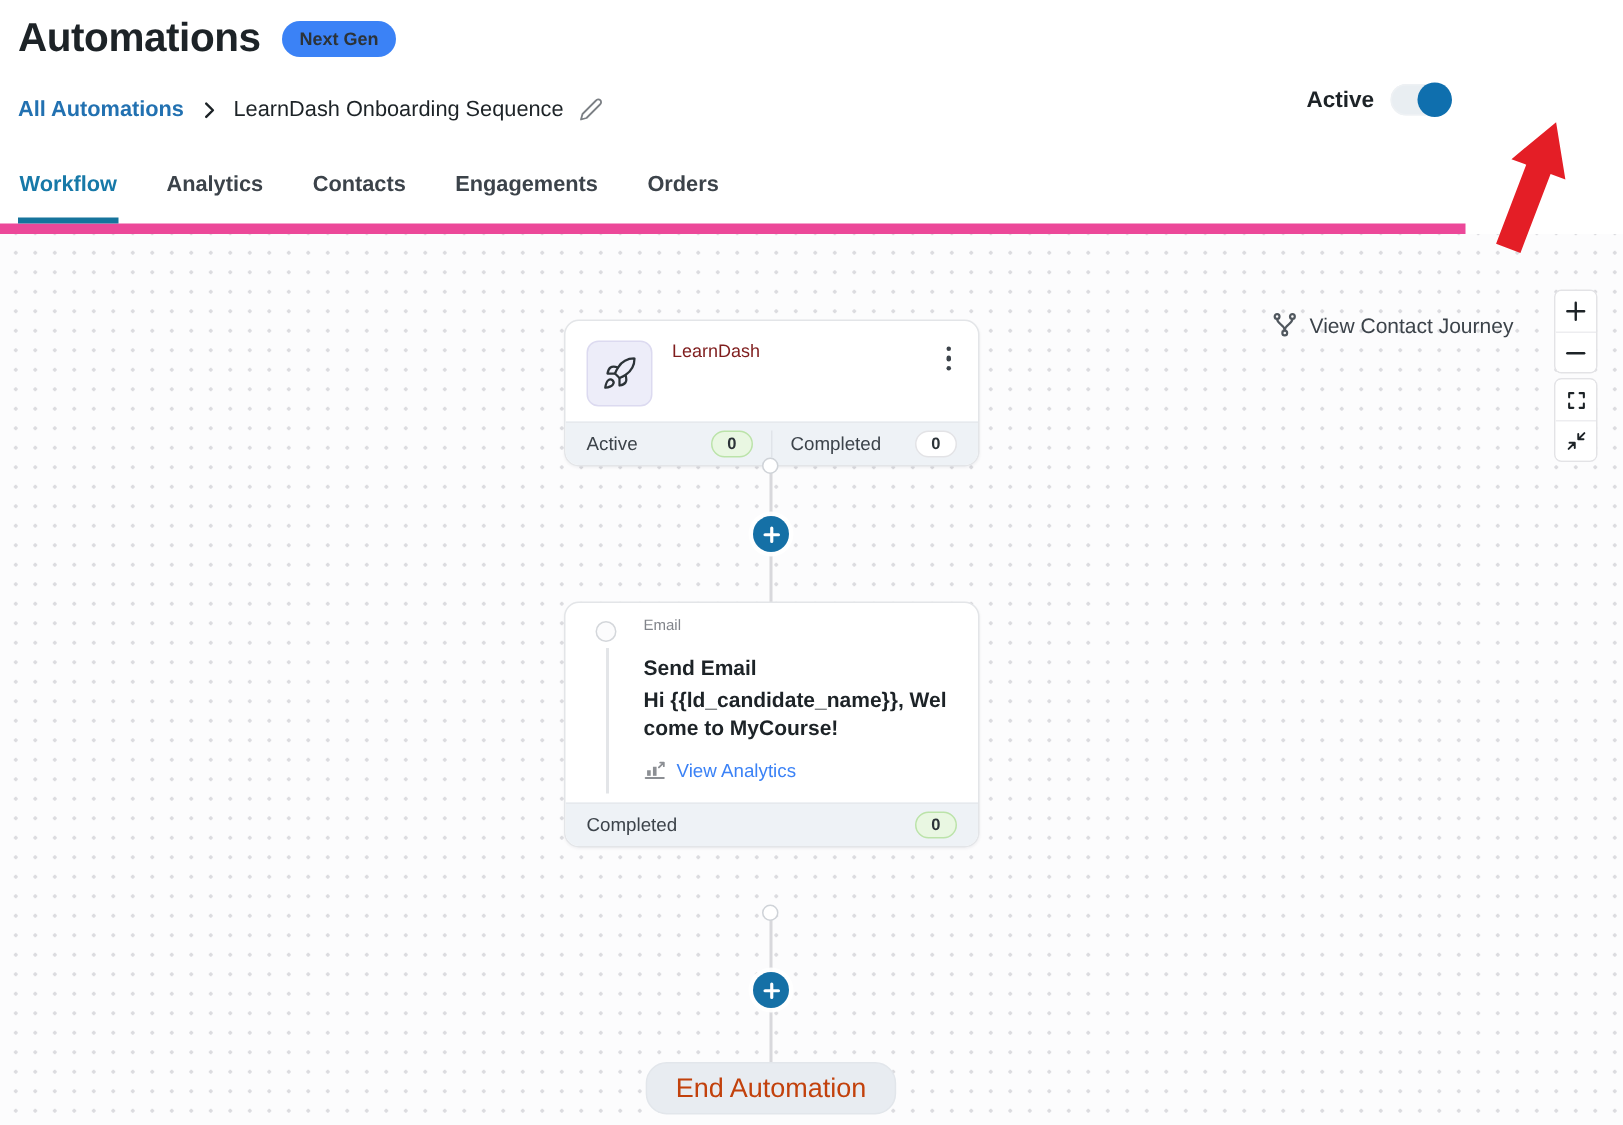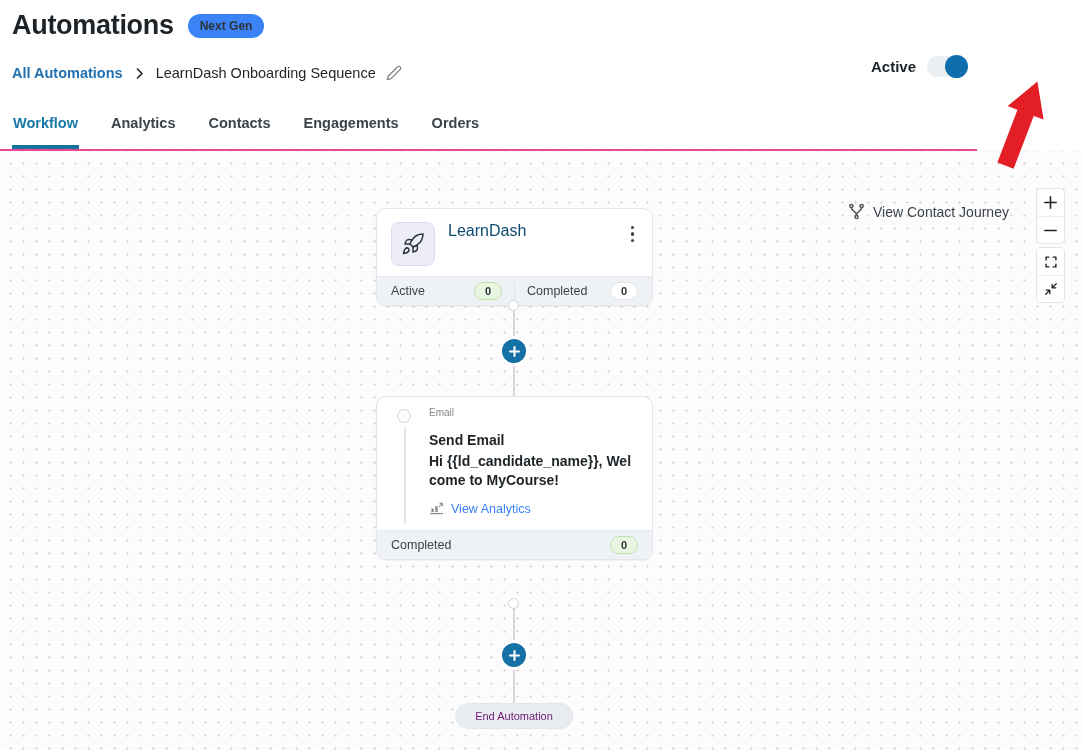--- a/index.html
+++ b/index.html
@@ -15,21 +15,21 @@
   .crumb-link { color:#2271b1; font-size:14.5px; font-weight:bold; cursor:pointer; }
   .crumb-chev { margin:0 10px; display:flex; align-items:center; }
   .crumb-current { font-size:14.5px; color:#1d2327; }
   .crumb-edit { margin-left:10px; display:flex; align-items:center; cursor:pointer; }
   .hdr-right { position:absolute; top:56px; right:10px; display:flex; align-items:center; gap:11px; }
   .active-label { font-size:15px; font-weight:bold; color:#1d2327; }
   .toggle { position:relative; width:40px; height:21px; background:#e9eef2; border-radius:11px; cursor:pointer; box-shadow:inset 0 0 0 1px #eef1f4; }
   .toggle .knob { position:absolute; right:-1px; top:-1px; width:23px; height:23px; border-radius:50%; background:#0f6fae; }
 
   
-  .tabbar { display:flex; gap:31px; padding:0 12px; margin-top:24px; border-bottom:2px solid #ec4899; }
+  .tabbar { display:flex; gap:31px; padding:0 12px; margin-top:24px; border-bottom:7px solid #ec4899; }
   .tab { font-size:14.5px; font-weight:bold; color:#3c434a; padding:6px 1px 14px 1px; cursor:pointer; border-bottom:4px solid transparent; }
   .tab.active { color:#1779a8; border-bottom-color:#16749c; }
 
   
   .canvas { position:relative; width:1082px; height:607px; background-color:#fcfcfd;
             background-image:radial-gradient(#dbdbdf 1.1px, transparent 1.1px);
             background-size:13px 13px; background-position:4px 6px; }
 
   .vline { position:absolute; width:2px; background:#d8d8dc; }
   .stub { position:absolute; width:11px; height:11px; background:#fff; border:1.5px solid #cfd3d8; border-radius:50%; z-index:3; }
@@ -37,21 +37,21 @@
               display:flex; align-items:center; justify-content:center; box-shadow:0 0 0 3px rgba(255,255,255,.9); cursor:pointer; }
 
   
   .node-card { position:absolute; left:376px; width:277px; background:#fff; border:1px solid #e3e5e8; border-radius:10px;
                box-shadow:0 1px 2px rgba(16,24,40,.05); z-index:2; overflow:hidden; }
   .card-head { display:flex; padding:13px 14px 10px 14px; gap:13px; }
   .icon-tile { flex:0 0 auto; display:flex; align-items:center; justify-content:center; border-radius:8px; }
   .icon-tile.rocket { width:44px; height:44px; background:#ededf9; border:1px solid #dcdaf0; }
   .icon-tile.bolt   { width:40px; height:40px; background:#fdf1f0; border:1px solid #efb2ab; }
   .head-texts { flex:1 1 auto; min-width:0; }
-  .head-sub { font-size:16px; color:#0c4a6e; margin-bottom:2px; }
+  .head-sub { font-size:12px; color:#7f1d1d; margin-bottom:2px; }
   .head-title { font-size:16px; font-weight:bold; color:#1d2327; line-height:1.25; max-width:178px; }
   .head-icons { display:flex; align-items:flex-start; gap:14px; padding-top:2px; }
   .kebab { display:flex; flex-direction:column; gap:3px; padding:2px 4px; cursor:pointer; }
   .kebab i { width:3.4px; height:3.4px; background:#3c434a; border-radius:50%; }
   .bubble-btn { cursor:pointer; display:flex; }
 
   .card-foot { display:flex; background:#eef2f6; border-top:1px solid #e6e9ed; padding:5px 14px; align-items:center; }
   .foot-half { display:flex; flex:1; align-items:center; justify-content:space-between; }
   .foot-half + .foot-half { border-left:1px solid #e0e4e9; margin-left:12px; padding-left:12px; }
   .foot-label { font-size:12.5px; color:#3c434a; }
@@ -70,21 +70,21 @@
 
   
   .journey { position:absolute; left:848px; top:52px; display:flex; align-items:center; gap:8px; font-size:14px; color:#3c434a; cursor:pointer; }
   .ztools { position:absolute; left:1036px; width:29px; z-index:5; }
   .zgroup { background:#fff; border:1px solid #e3e3e6; border-radius:5px; overflow:hidden; }
   .zgroup + .zgroup { margin-top:3px; }
   .zbtn { width:27px; height:27px; display:flex; align-items:center; justify-content:center; cursor:pointer; background:#fff; }
   .zbtn + .zbtn { border-top:1px solid #ededf0; }
 
   .end-pill { position:absolute; left:514px; top:552px; transform:translateX(-50%); background:#e8ecf1; border:1px solid #e2e6eb;
-              border-radius:14px; padding:6px 19px; font-size:11px; color:#701a75; white-space:nowrap; z-index:2; }
+              border-radius:14px; padding:6px 19px; font-size:18px; color:#c2410c; white-space:nowrap; z-index:2; }
 
   .red-arrow { position:absolute; left:991px; top:73px; z-index:10; pointer-events:none; }
 </style>
 </head>
 <body>
 
 <div class="page">
 
   <div class="hdr">
     <div class="title-row">

